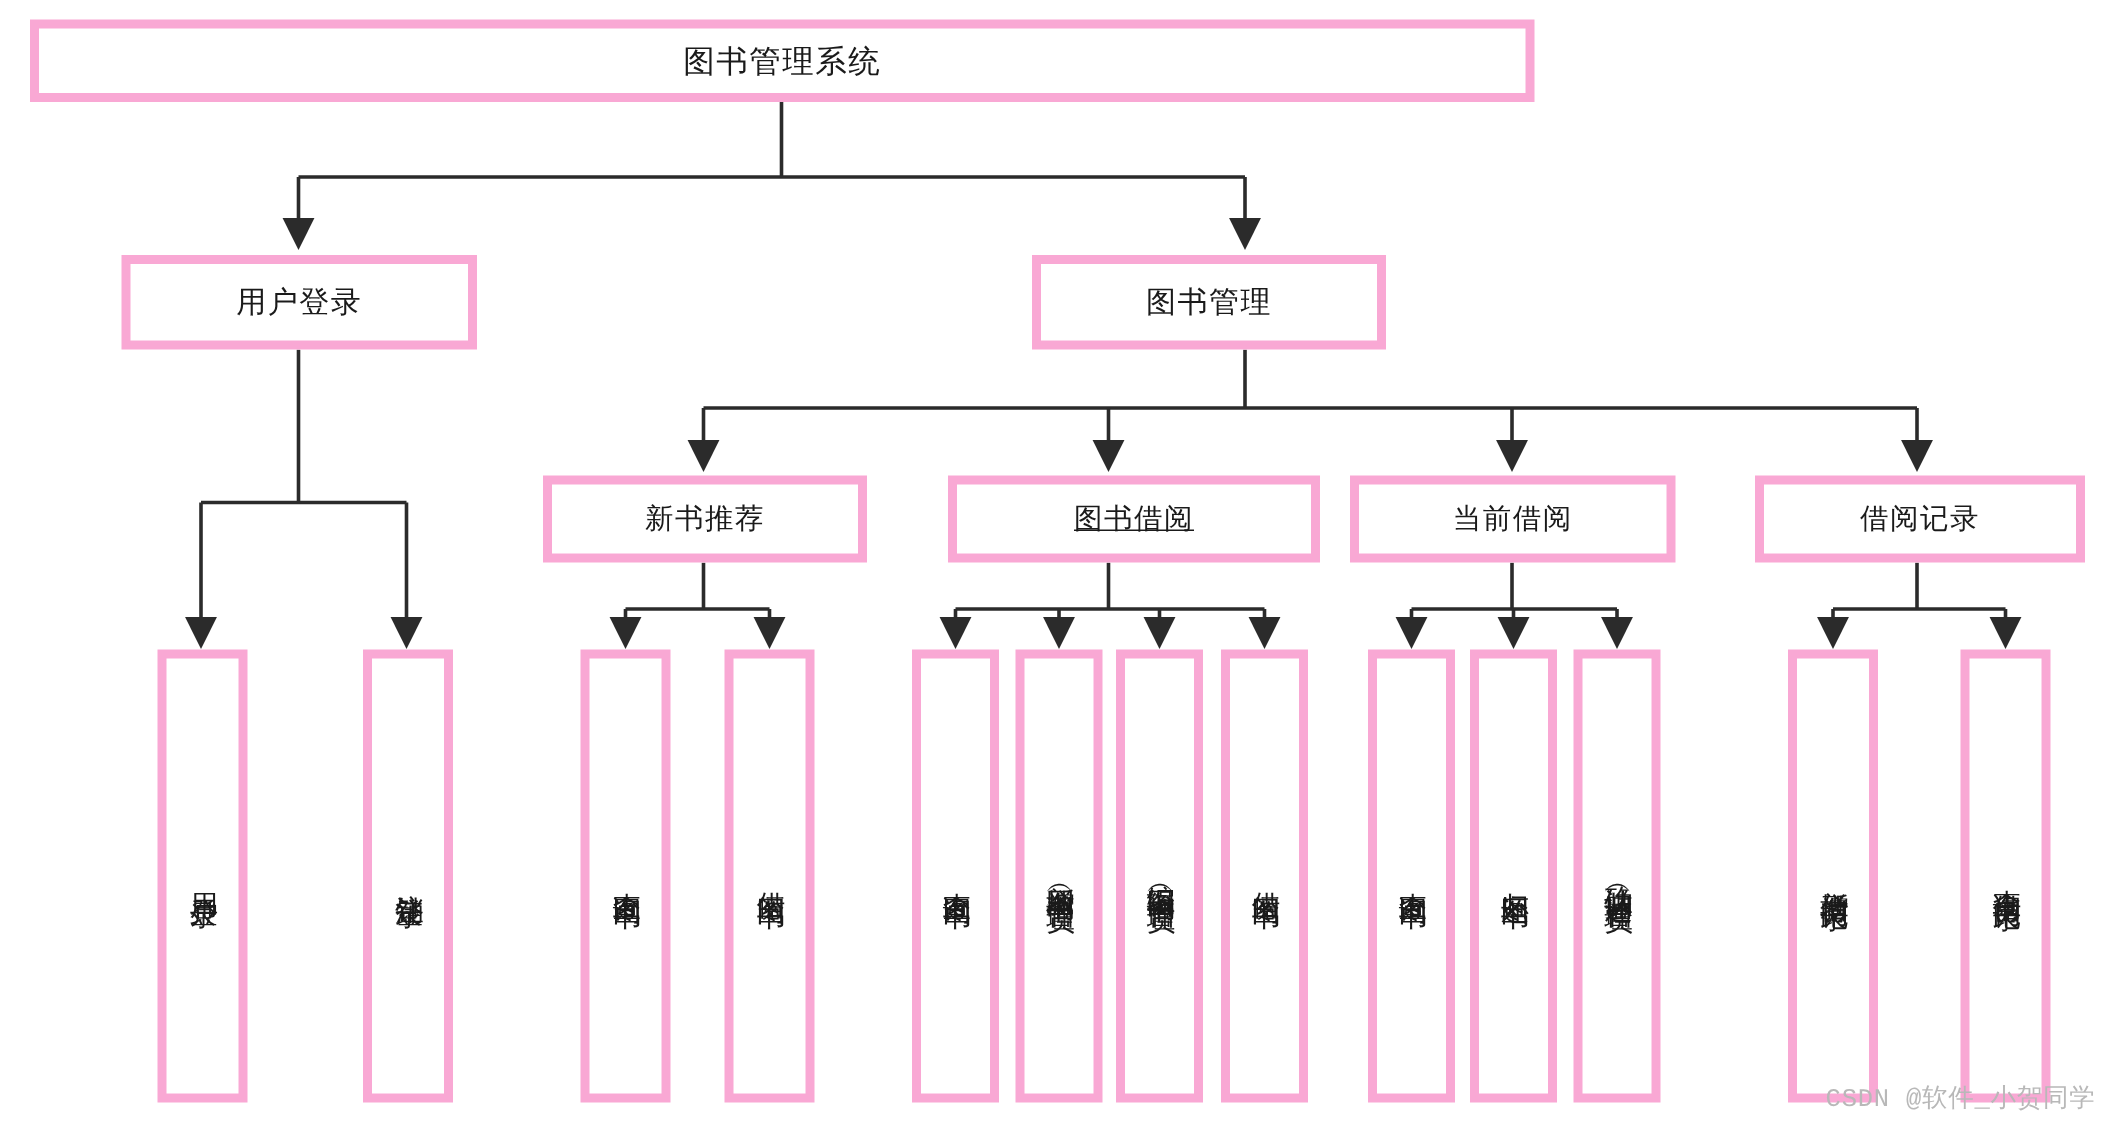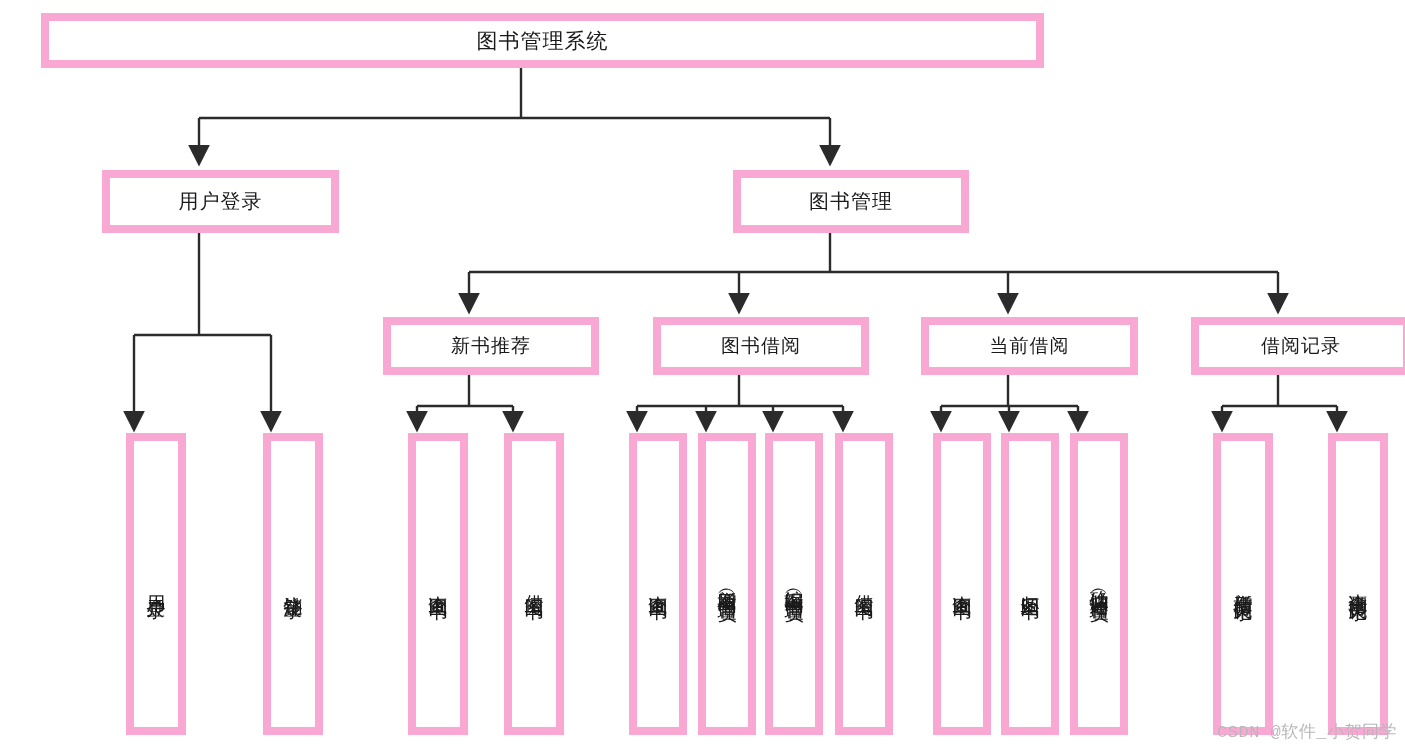--- a/index.html
+++ b/index.html
@@ -23,27 +23,26 @@
     left: 0;
     top: 0;
     width: 1405px;
     height: 747px;
     pointer-events: none;
   }
   .node {
     position: absolute;
     box-sizing: border-box;
     background: #ffffff;
-    border: 8px solid #f9a8d4;
+    border: 6px solid #f9a8d4;
     display: flex;
     align-items: center;
     justify-content: center;
     color: #1a1a1a;
     overflow: hidden;
-    margin-left: 21px;
   }
   .node.root {
     font-size: 21px;
   }
   .node.level2 {
     font-size: 20px;
   }
   .node.level3 {
     font-size: 19px;
   }
@@ -131,28 +130,28 @@
     </g>
   </svg>
 
   <div class="node root" style="left:20px; top:13px; width:1003px; height:55px;">
     <span class="htext">图书管理系统</span>
   </div>
 
   <div class="node level2" style="left:81px; top:170px; width:237px; height:63px;">
     <span class="htext">用户登录</span>
   </div>
-  <div class="node level2" style="left:712px; top:170px; width:236px; height:63px;">
+  <div class="node level2" style="left:688px; top:170px; width:236px; height:63px;">
     <span class="htext">图书管理</span>
   </div>
 
   <div class="node level3" style="left:362px; top:317px; width:216px; height:58px;">
     <span class="htext">新书推荐</span>
   </div>
-  <div class="node level3" style="left:632px; top:317px; width:216px; height:58px;">
+  <div class="node level3" style="left:632px; top:317px; width:248px; height:58px;text-decoration:underline;">
     <span class="htext">图书借阅</span>
   </div>
   <div class="node level3" style="left:1170px; top:317px; width:220px; height:58px;">
     <span class="htext">借阅记录</span>
   </div>
   <div class="node level3" style="left:900px; top:317px; width:217px; height:58px;">
     <span class="htext">当前借阅</span>
   </div>
 
   <div class="node leaf" style="left:105px; top:433px; width:60px; height:302px;">

